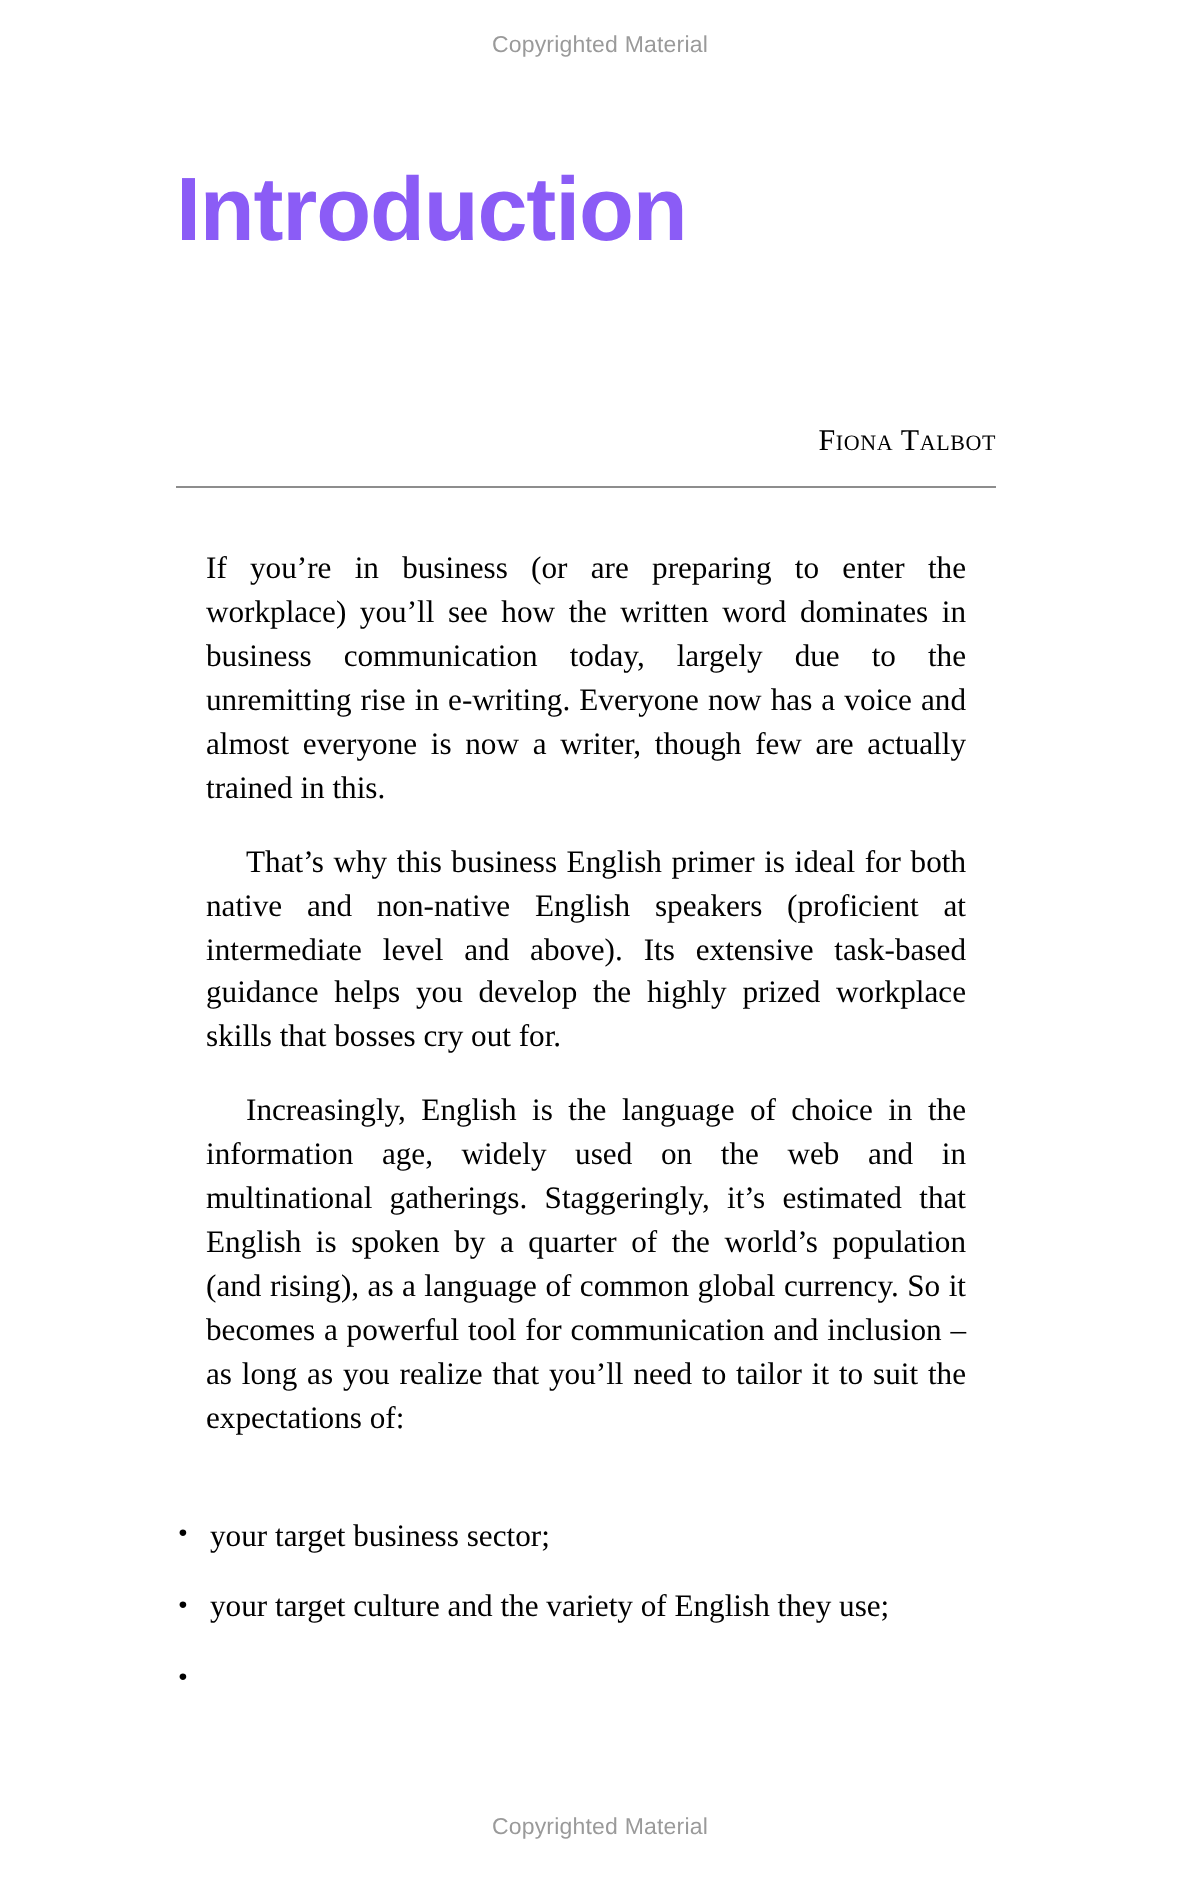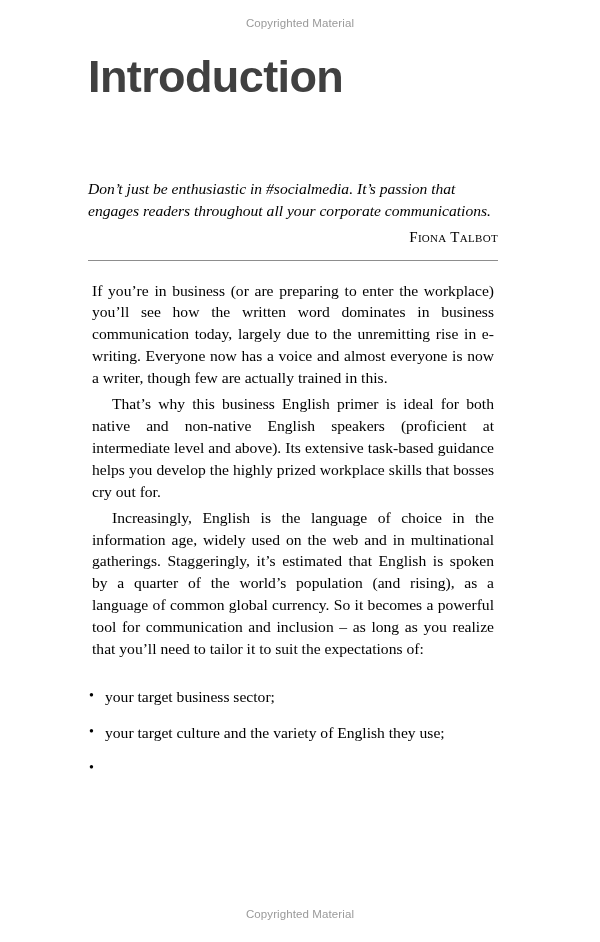--- a/index.html
+++ b/index.html
@@ -45,22 +45,22 @@
   }
 
   
   .chapter-title {
     font-family: "Liberation Sans", "DejaVu Sans", sans-serif;
     font-weight: bold;
     font-size: 45px;
     line-height: 1;
     letter-spacing: -0.6px;
     margin: 0;
-    padding-top: 54px;
-    color: #404040;
+    padding-top: 82px;
+    color: #8b5cf6;
   }
 
   
   .epigraph {
     margin: 0;
     padding-top: 79px;
   }
   .epigraph-text {
     font-family: "Liberation Serif", "DejaVu Serif", serif;
     font-style: italic;
@@ -100,21 +100,21 @@
     width: 410px;
   }
 
   
   .body-text {
     font-family: "Liberation Serif", "DejaVu Serif", serif;
     font-size: 15.6px;
     line-height: 1.405;
     text-align: justify;
     text-justify: inter-word;
-    margin: 4px;
+    margin: 15px;
     color: #000;
     hyphens: manual;
   }
   .body-text.first { padding-top: 15px; }
   .body-text.indent { text-indent: 20px; }
 
   
   .bullet-list {
     list-style: none;
     margin: 0;
@@ -144,21 +144,20 @@
 
 <div class="page">
 
   <div class="watermark top">Copyrighted Material</div>
 
   <div class="content">
 
     <h1 class="chapter-title">Introduction</h1>
 
     <blockquote class="epigraph">
-      <p class="epigraph-text">Don’t just be enthusiastic in #socialmedia. It’s passion that engages readers throughout all your corporate communications.</p>
       <span class="epigraph-attribution">Fiona Talbot</span>
     </blockquote>
 
 
     <hr class="heading-rule">
 
     <p class="body-text first">If you’re in business (or are preparing to enter the workplace) you’ll see how the written word dominates in business communication today, largely due to the unremitting rise in e-writing. Everyone now has a voice and almost everyone is now a writer, though few are actually trained in this.</p>
 
     <p class="body-text indent">That’s why this business English primer is ideal for both native and non-native English speakers (proficient at intermediate level and above). Its extensive task-based guidance helps you develop the highly prized workplace skills that bosses cry out for.</p>
 

